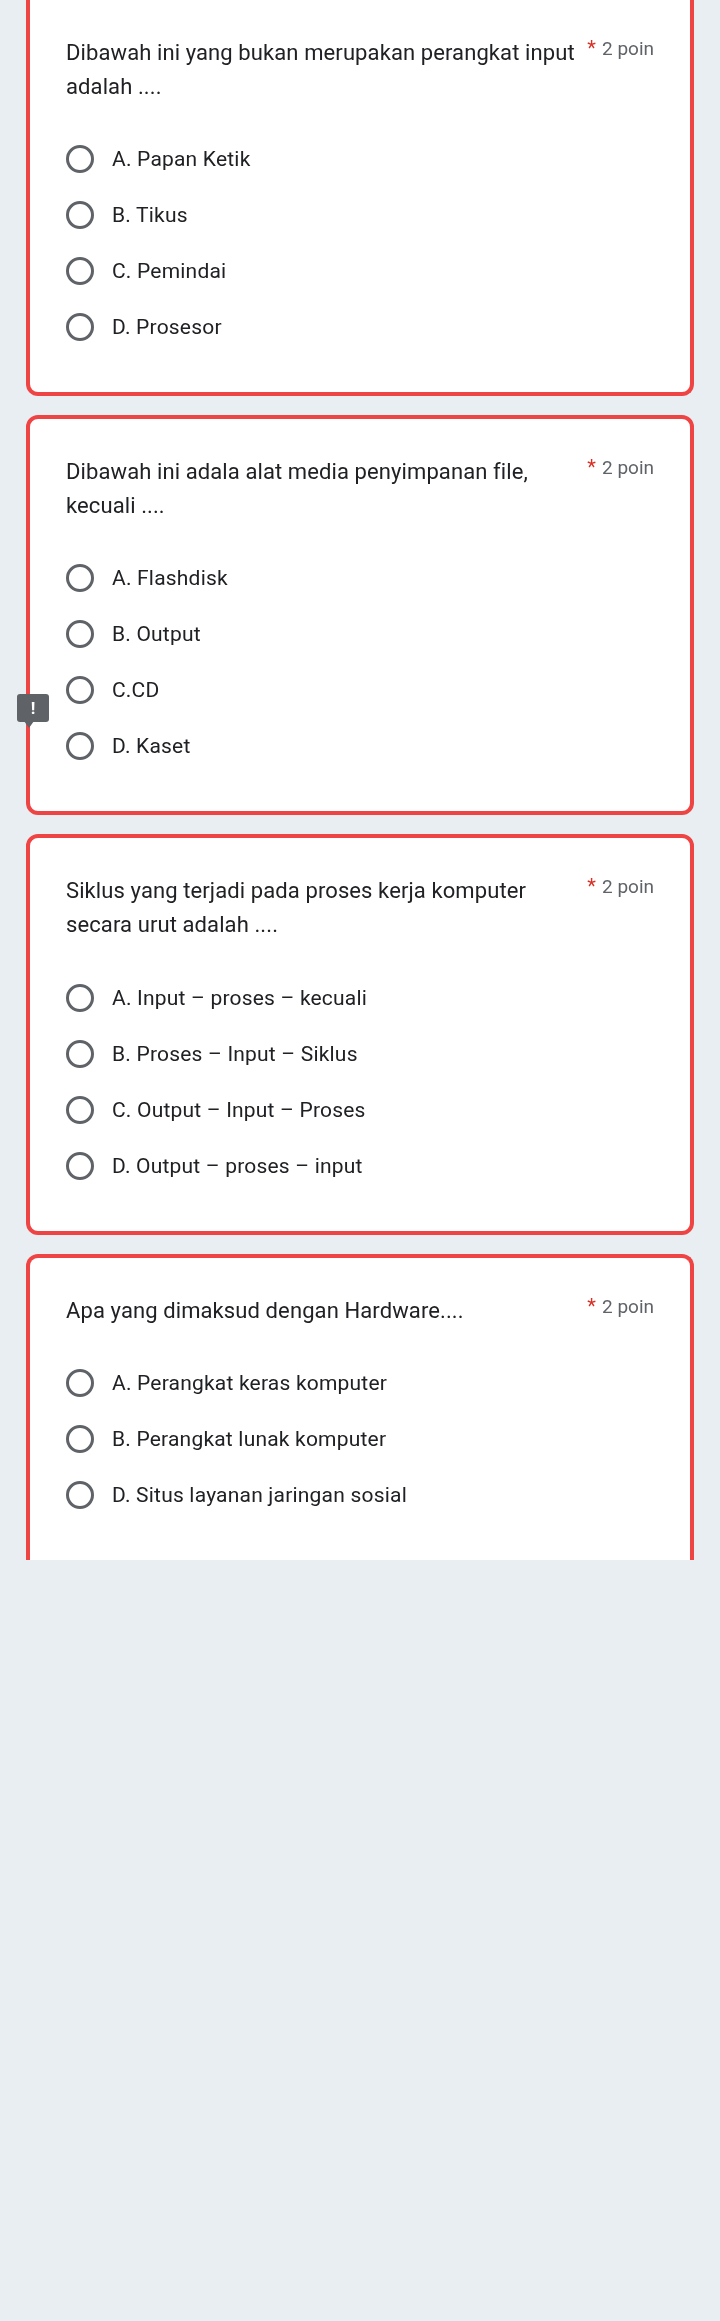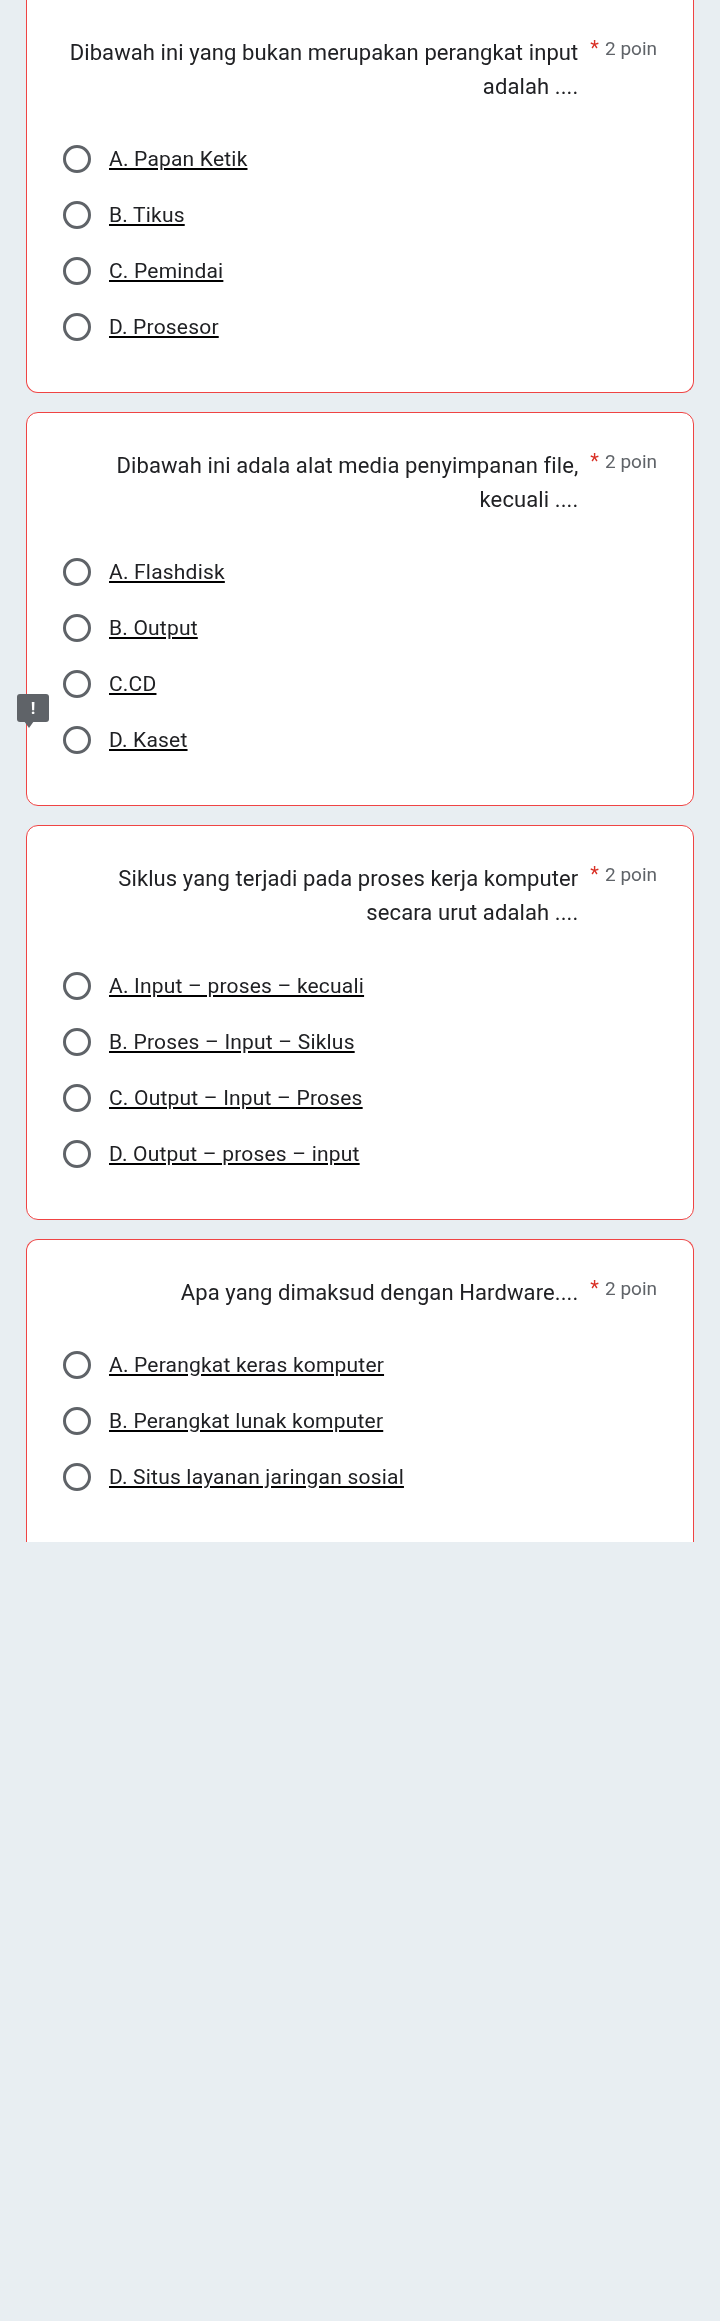--- a/index.html
+++ b/index.html
@@ -12,28 +12,27 @@
       background-color: #e8eef2;
       font-family: 'Google Sans', Roboto, Arial, sans-serif;
       padding: 0 26px;
       position: relative;
     }
     .question-card {
       background-color: #ffffff;
       border-radius: 12px;
       margin-bottom: 19px;
       padding: 36px 36px 40px 36px;
-      border: 1px solid #ef4444;
+      border: 4px solid #ef4444;
     }
     .question-header {
       display: flex;
       justify-content: space-between;
       align-items: flex-start;
       margin-bottom: 30px;
-      text-align: right;
     }
     .question-text {
       font-size: 22px;
       color: #202124;
       line-height: 1.55;
       flex: 1;
       padding-right: 12px;
       letter-spacing: 0.1px;
     }
     .points-badge {
@@ -46,21 +45,20 @@
     }
     .required-asterisk {
       color: #d93025;
       font-size: 20px;
       margin-right: 4px;
     }
     .options-list {
       display: flex;
       flex-direction: column;
       gap: 6px;
-      text-decoration: underline;
     }
     .option-row {
       display: flex;
       align-items: center;
       gap: 18px;
       padding: 11px 0;
       cursor: pointer;
     }
     .radio-circle {
       width: 28px;

